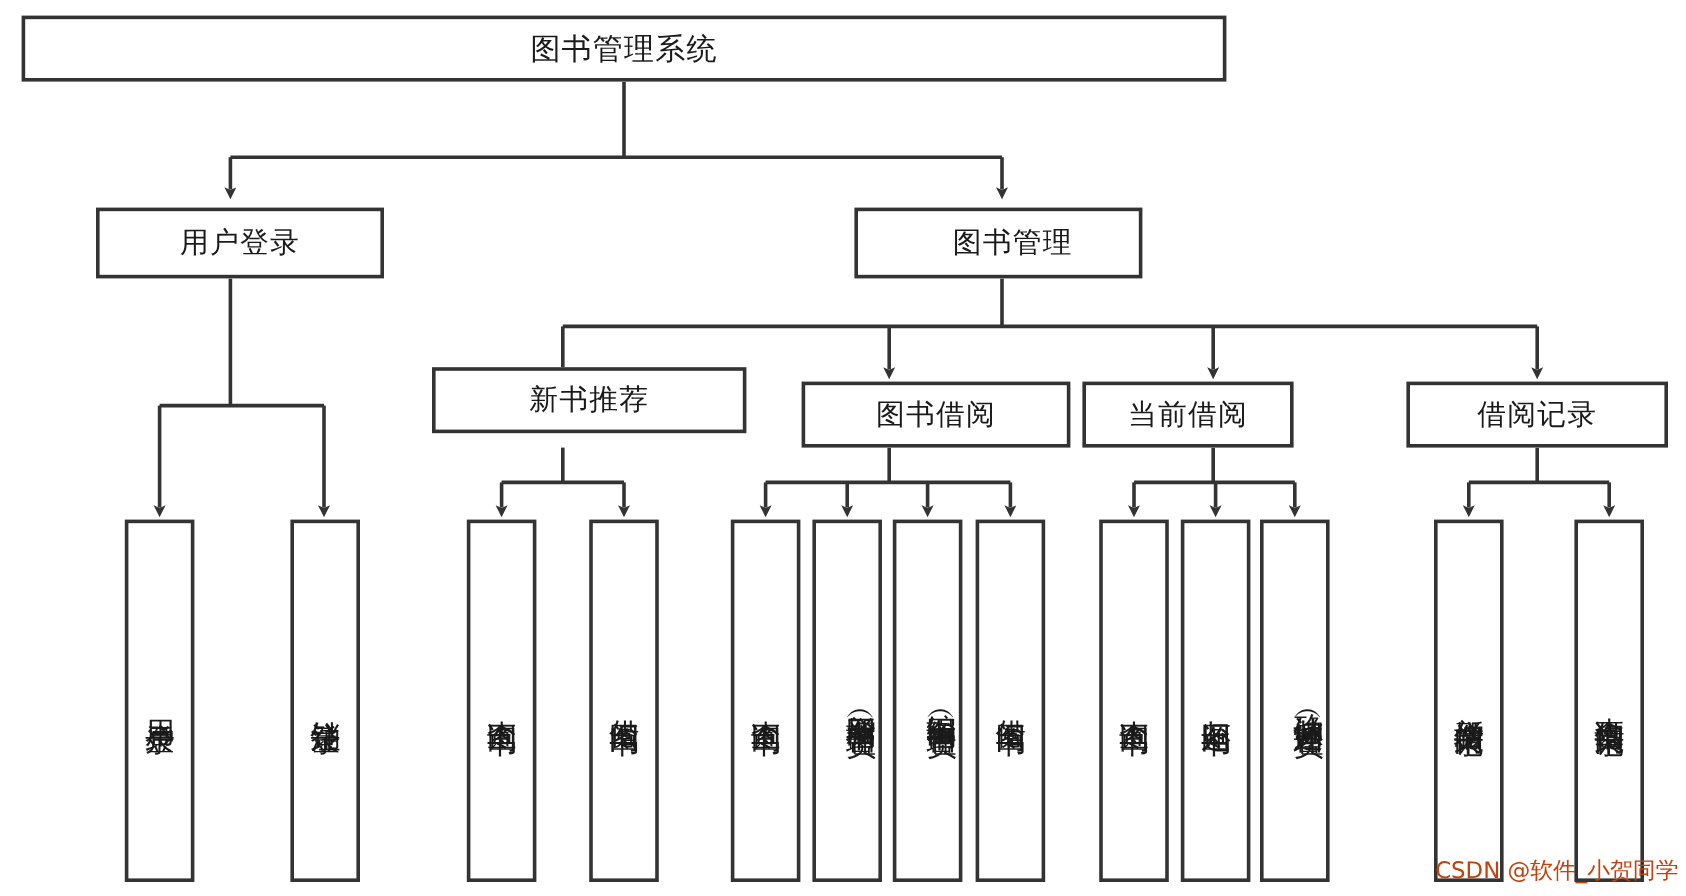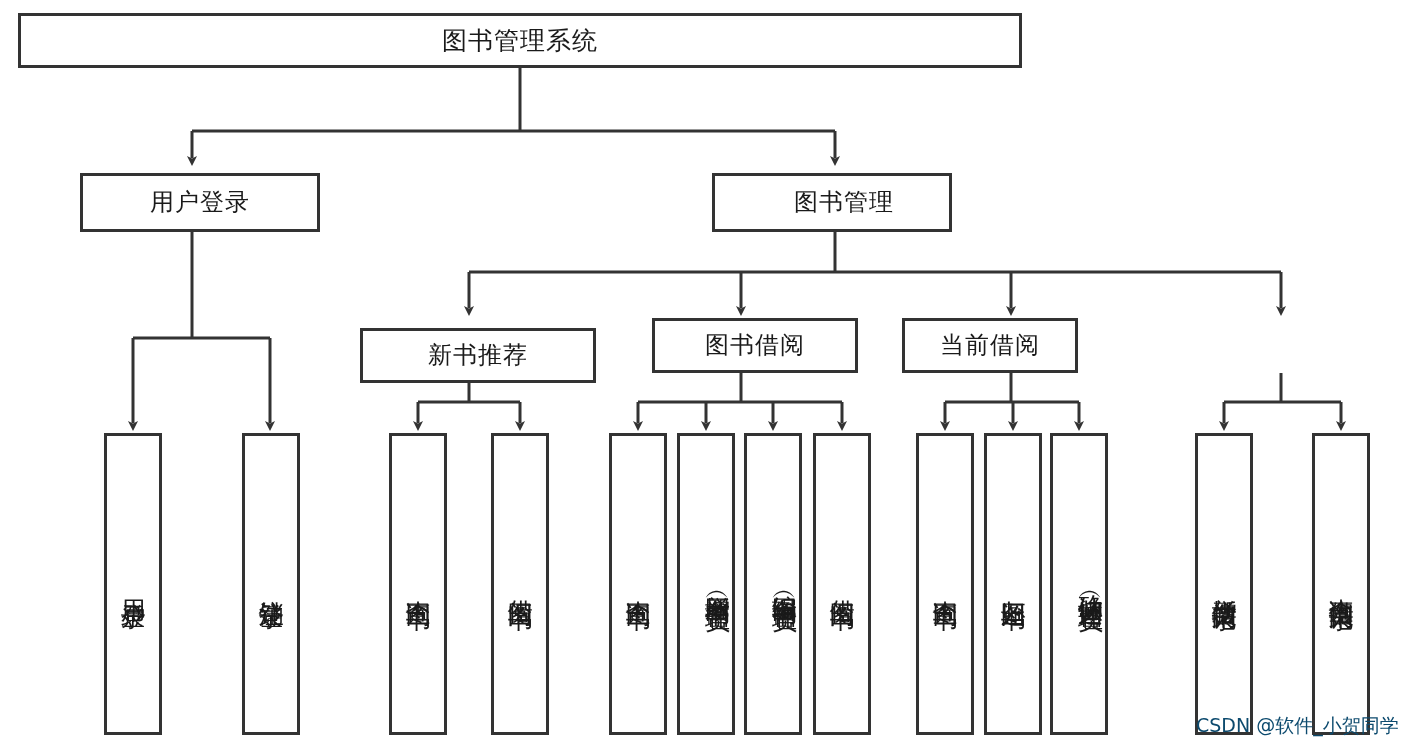--- a/index.html
+++ b/index.html
@@ -59,21 +59,21 @@
   }
   .vlabel {
     display: block;
     writing-mode: vertical-rl;
     text-orientation: upright;
     white-space: nowrap;
   }
   .watermark {
     position: absolute;
     font-size: 19px;
-    color: #0c4a6e;
+    color: #c2410c;
     white-space: nowrap;
     z-index: 5;
     font-family: "DejaVu Sans", "Liberation Sans", sans-serif;
   }
 </style>
 </head>
 <body>
 
 <div id="canvas">
 
@@ -131,29 +131,32 @@
     <span>图书管理系统</span>
   </div>
 
   <div class="node horiz" style="left:80px; top:173px; width:240px; height:59px;">
     <span>用户登录</span>
   </div>
   <div class="node horiz" style="left:712px; top:173px; width:240px; height:59px;padding-left:24px;">
     <span>图书管理</span>
   </div>
 
-  <div class="node horiz" style="left:360px; top:328px; width:236px; height:55px;">
+  <div class="node horiz" style="left:360px; top:306px; width:262px; height:55px;">
     <span>新书推荐</span>
   </div>
-  <div class="node horiz" style="left:652px; top:318px; width:206px; height:55px;">
+  <div class="node horiz" style="left:668px; top:318px; width:224px; height:55px;">
     <span>图书借阅</span>
   </div>
   <div class="node horiz" style="left:902px; top:318px; width:176px; height:55px;">
     <span>当前借阅</span>
   </div>
+  <div class="node horiz" style="left:1172px; top:318px; width:218px; height:55px;">
+    <span>借阅记录</span>
+  </div>
 
   <div class="node vert" style="left:104px; top:433px; width:58px; height:302px; align-items:center;">
     <span class="vlabel">用户登录</span>
   </div>
   <div class="node vert" style="left:242px; top:433px; width:58px; height:302px; align-items:center;">
     <span class="vlabel">注销登录</span>
   </div>
 
   <div class="node vert" style="left:389px; top:433px; width:58px; height:302px; align-items:center;">
     <span class="vlabel">查询图书</span>

